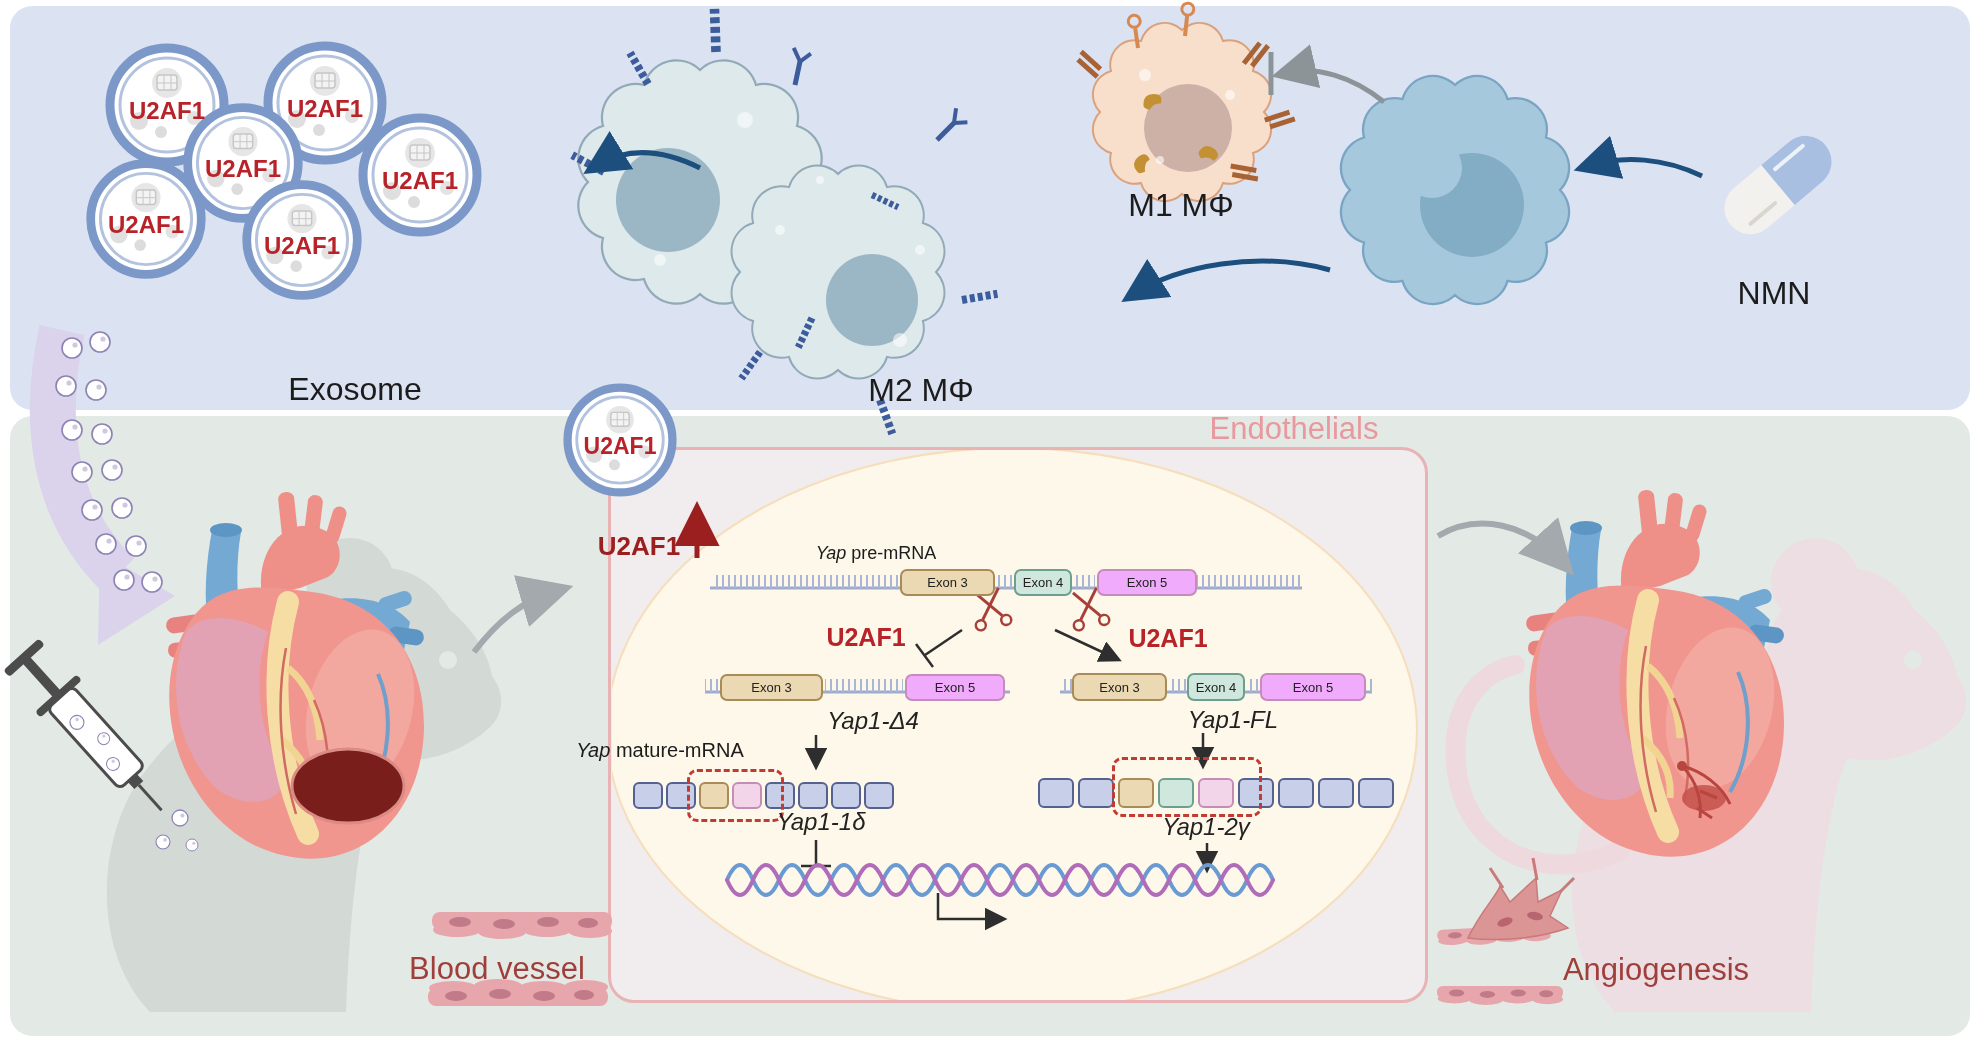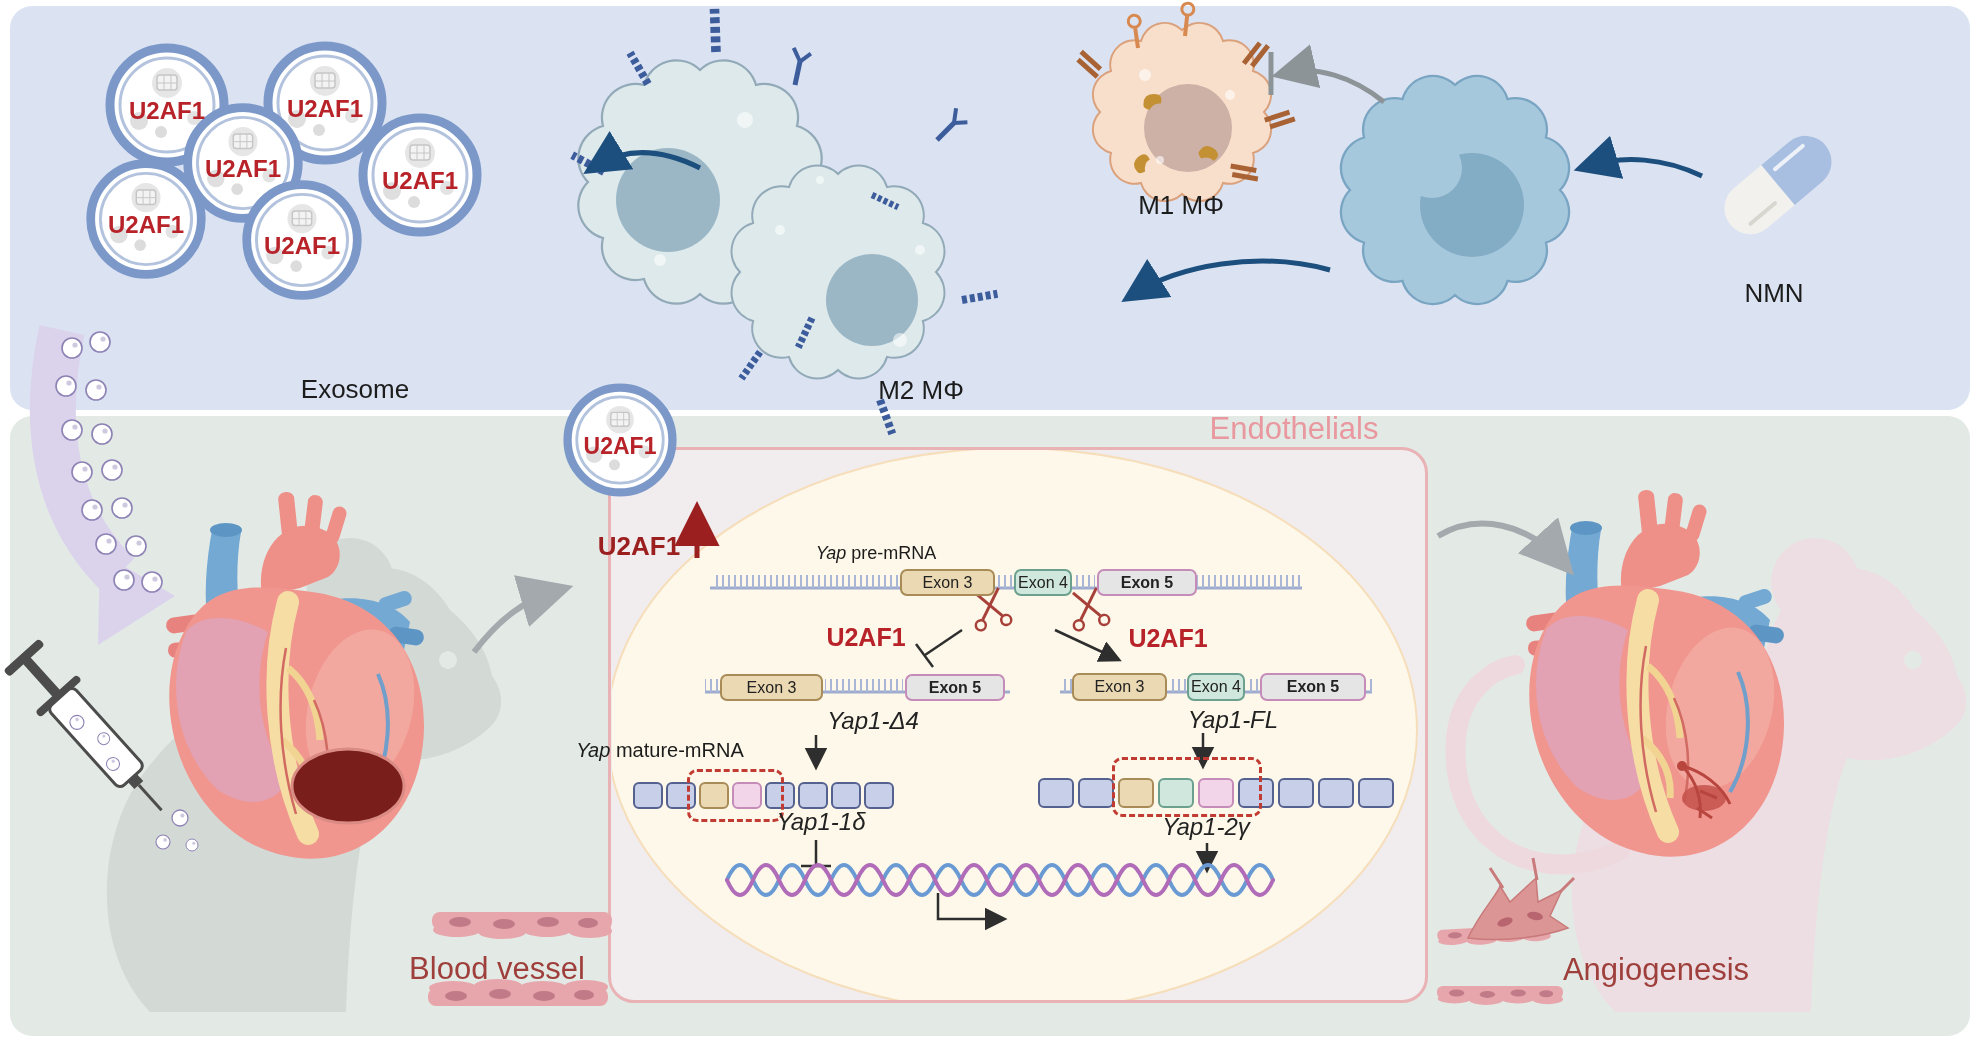--- a/index.html
+++ b/index.html
@@ -5,30 +5,30 @@
   html,body{margin:0;padding:0;background:#ffffff;}
   #stage{position:relative;width:1980px;height:1043px;overflow:hidden;background:#ffffff;
          font-family:"Liberation Sans",sans-serif;}
   .band{position:absolute;border-radius:22px;}
   #band-top{left:10px;top:6px;width:1960px;height:404px;background:#dbe3f3;}
   #band-bottom{left:10px;top:416px;width:1960px;height:620px;background:#e3eae6;}
   #endo-box{position:absolute;left:608px;top:447px;width:820px;height:556px;
             background:#f1ecee;border:3px solid #e9b3b5;border-radius:26px;box-sizing:border-box;}
   svg{position:absolute;left:0;top:0;}
   .lbl{position:absolute;transform:translate(-50%,-50%);white-space:nowrap;color:#1c1c1c;}
-  .big{font-size:26px;}
+  .big{font-size:32px;}
   .red{color:#b8232a;font-weight:bold;}
   .darkred{color:#9f3f3b;}
   .ital{font-style:italic;}
   .iso{font-size:24px;font-style:italic;color:#222;text-align:center;}
   .exon{position:absolute;border:2.5px solid;border-radius:7px;box-sizing:border-box;
-        display:flex;align-items:center;justify-content:center;font-size:16px;color:#222;}
+        display:flex;align-items:center;justify-content:center;font-size:13px;color:#222;}
   .e3{background:#ead9b2;border-color:#a98b58;}
   .e4{background:#cfe7dd;border-color:#6ba08e;}
-  .e5{background:#e5e5e5;border-color:#c58bb9;font-weight:bold;}
+  .e5{background:#f0abfc;border-color:#c58bb9;}
   .mbox{position:absolute;border:2.5px solid #55618f;background:#c8cfe9;border-radius:6px;box-sizing:border-box;}
   .mtan{background:#ead9b2;border-color:#a98b58;}
   .mteal{background:#cfe7dd;border-color:#6ba08e;}
   .mpink{background:#f3d5e9;border-color:#c58bb9;}
   .dashed{position:absolute;border:3.5px dashed #c23b33;border-radius:10px;box-sizing:border-box;}
 </style>
 </head>
 <body>
 
 <div id="stage">

